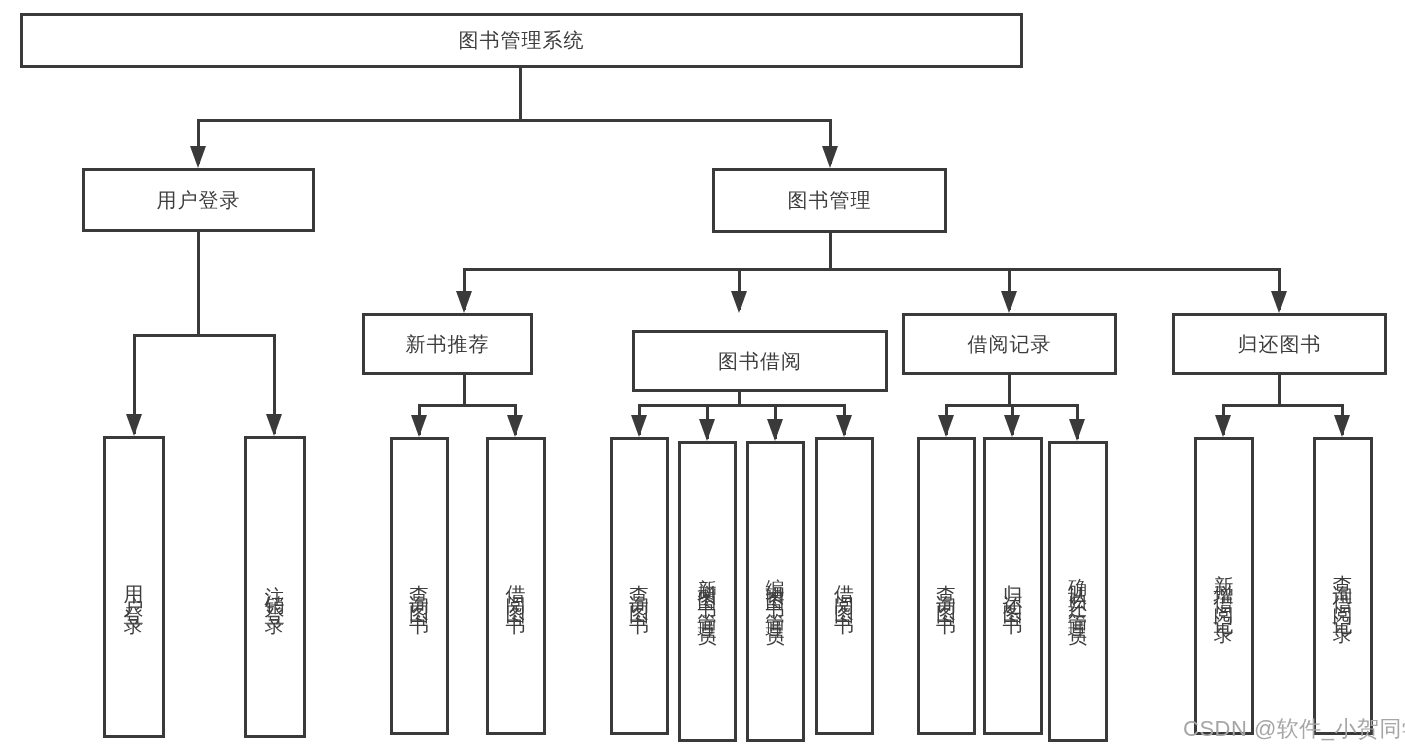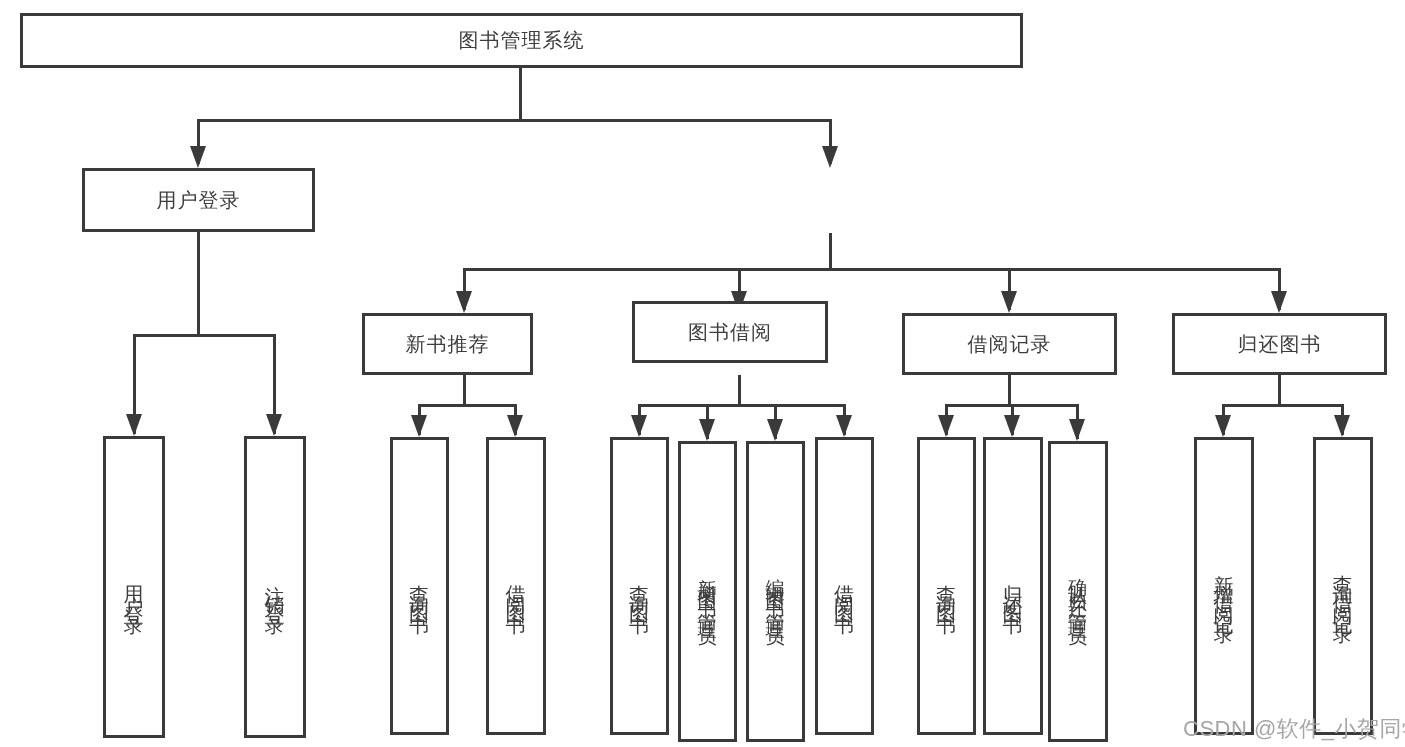--- a/index.html
+++ b/index.html
@@ -45,34 +45,35 @@
   <div class="node" style="left:20px;top:13px;width:1003px;height:55px">图书管理系统</div>
 
   <div class="vline" style="left:519px;top:68px;height:54px"></div>
   <div class="hline" style="left:197px;top:119px;width:634px"></div>
   <div class="vline" style="left:197px;top:119px;height:45px"></div>
   <div class="arrow" style="left:190px;top:146px"></div>
   <div class="vline" style="left:829px;top:119px;height:45px"></div>
   <div class="arrow" style="left:822px;top:146px"></div>
 
   <div class="node" style="left:82px;top:168px;width:233px;height:64px">用户登录</div>
+  <div class="node" style="left:712px;top:168px;width:235px;height:65px">图书管理</div>
 
   <div class="vline" style="left:829px;top:233px;height:38px"></div>
   <div class="hline" style="left:463px;top:268px;width:818px"></div>
   <div class="vline" style="left:463px;top:268px;height:42px"></div>
   <div class="arrow" style="left:456px;top:291px"></div>
   <div class="vline" style="left:738px;top:268px;height:42px"></div>
   <div class="arrow" style="left:731px;top:291px"></div>
   <div class="vline" style="left:1008px;top:268px;height:42px"></div>
   <div class="arrow" style="left:1001px;top:291px"></div>
   <div class="vline" style="left:1278px;top:268px;height:42px"></div>
   <div class="arrow" style="left:1271px;top:291px"></div>
 
   <div class="node" style="left:362px;top:313px;width:171px;height:62px">新书推荐</div>
-  <div class="node" style="left:632px;top:301px;width:196px;height:62px">图书借阅</div>
+  <div class="node" style="left:632px;top:330px;width:256px;height:62px">图书借阅</div>
   <div class="node" style="left:902px;top:313px;width:215px;height:62px">借阅记录</div>
   <div class="node" style="left:1172px;top:313px;width:215px;height:62px">归还图书</div>
 
   <div class="vline" style="left:197px;top:232px;height:105px"></div>
   <div class="hline" style="left:133px;top:334px;width:143px"></div>
   <div class="vline" style="left:133px;top:334px;height:100px"></div>
   <div class="arrow" style="left:126px;top:414px"></div>
   <div class="vline" style="left:273px;top:334px;height:100px"></div>
   <div class="arrow" style="left:266px;top:414px"></div>
 

